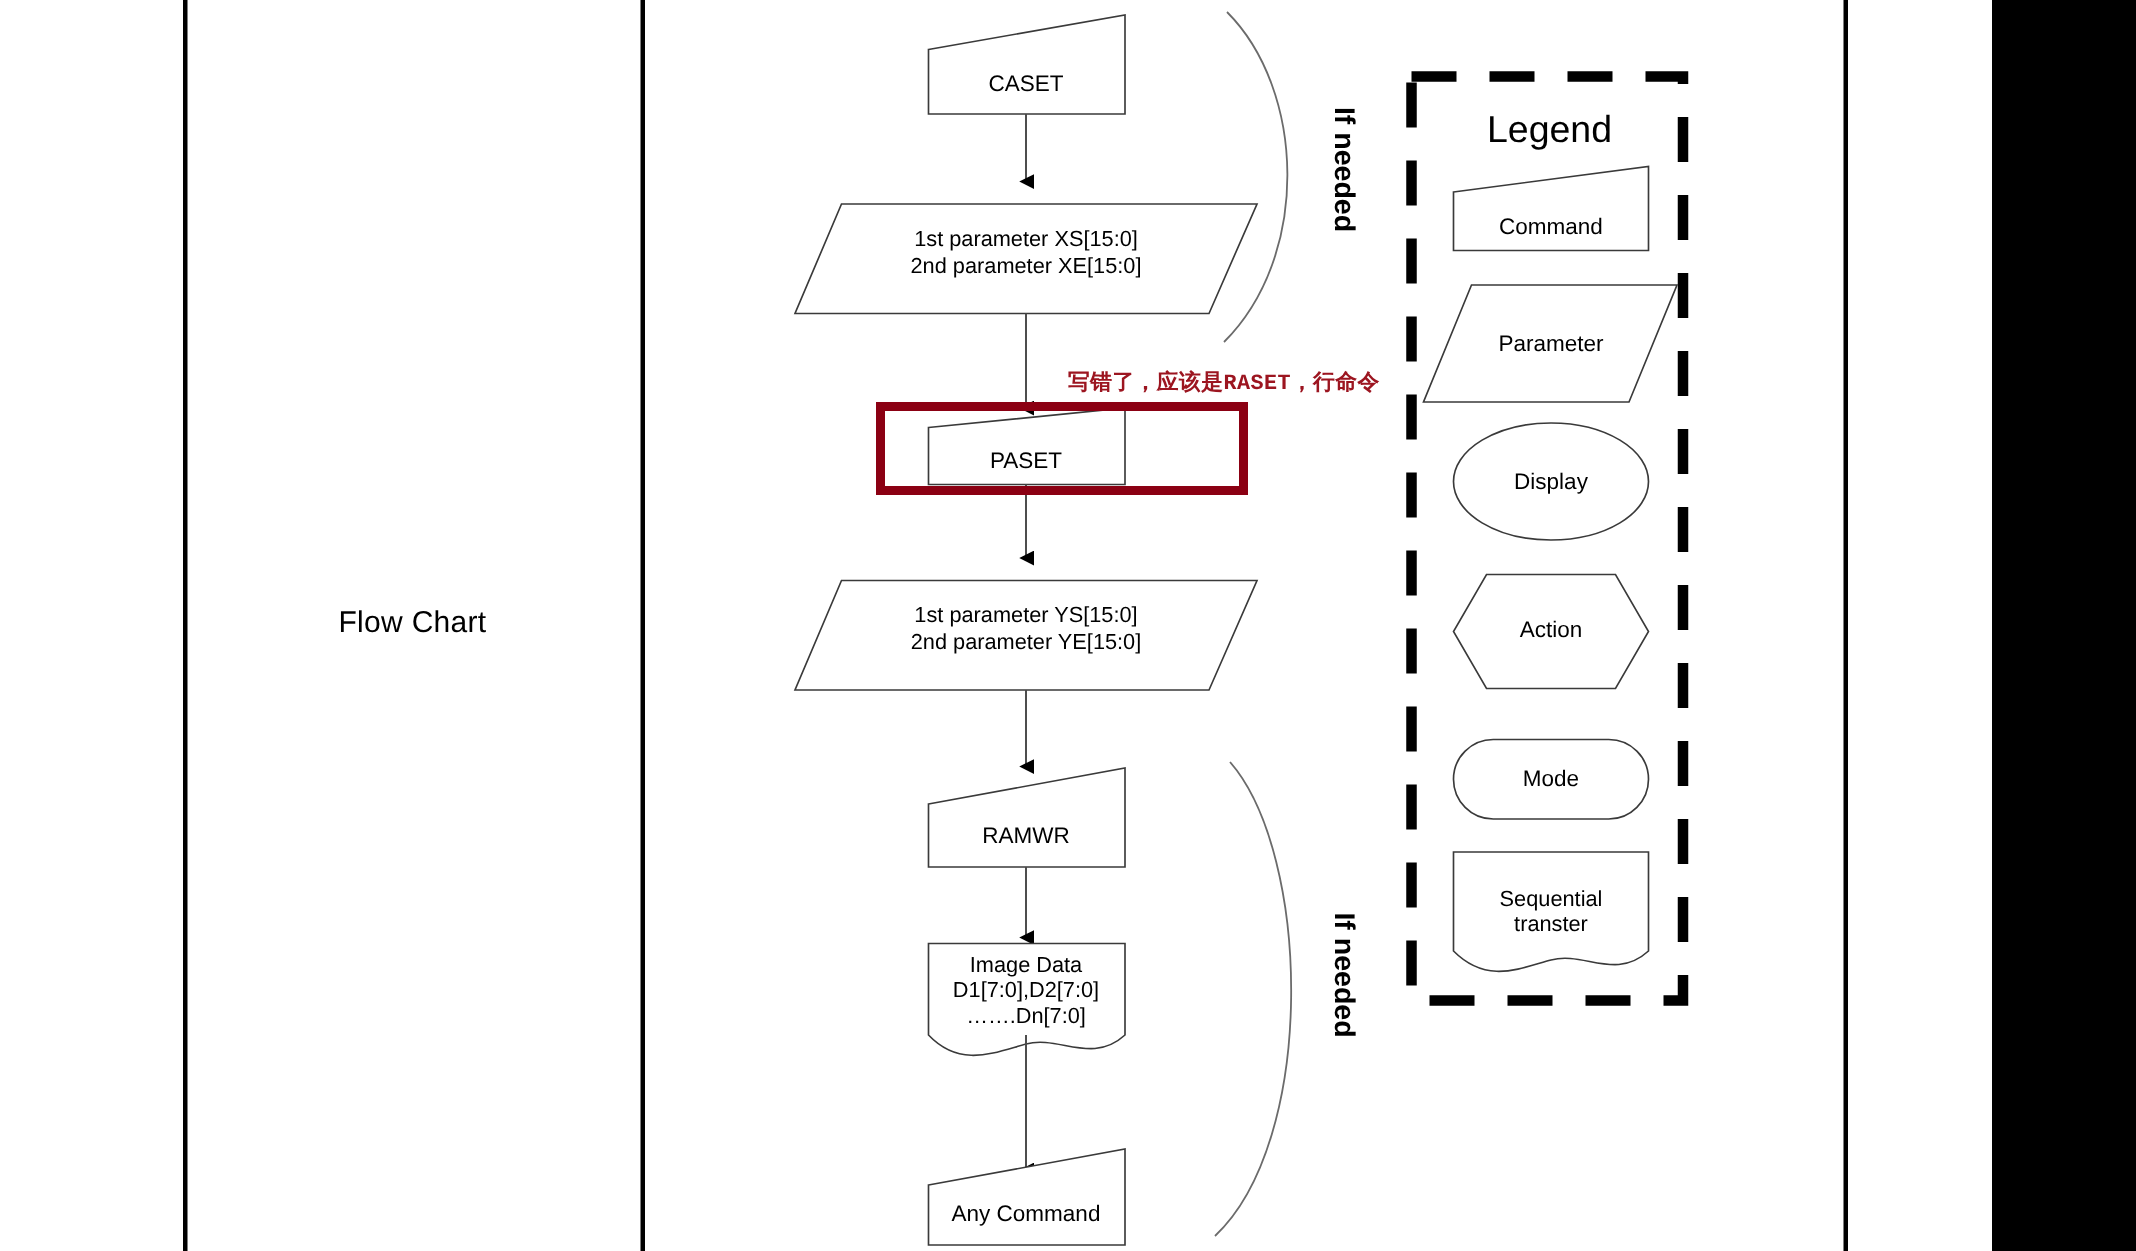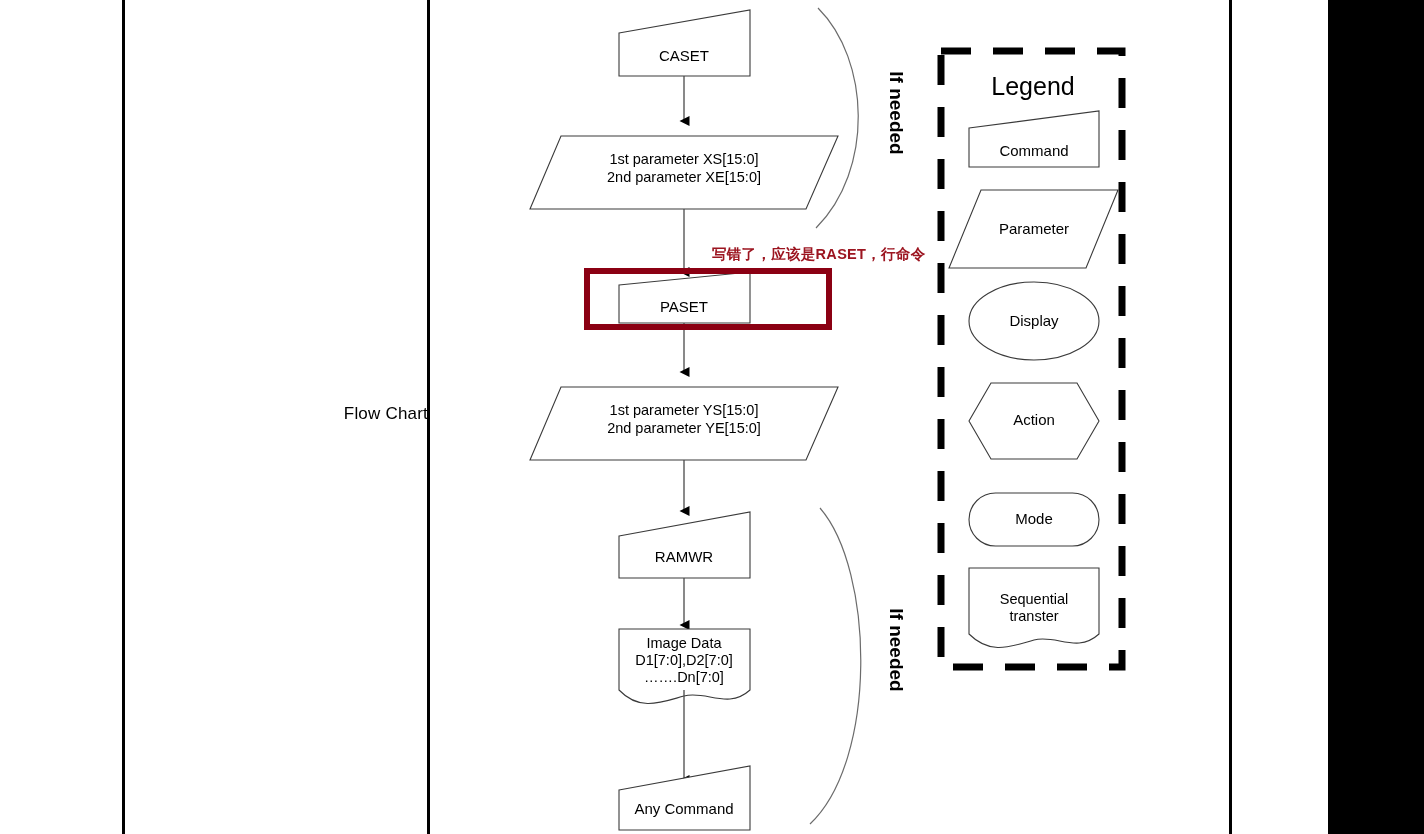--- a/index.html
+++ b/index.html
@@ -39,22 +39,22 @@
     width: 96px;
     height: 834px;
     background: #000000;
   }
   
   .flowchart-label {
     position: absolute;
     left: 122px;
     top: 404px;
     width: 306px;
-    text-align: right;
-    font-size: 17px;
+    text-align: center;
+    font-size: 20px;
     color: #000000;
     letter-spacing: .2px;
   }
   
   svg.canvas {
     position: absolute;
     left: 0;
     top: 0;
     width: 1424px;
     height: 834px;
@@ -118,21 +118,21 @@
     width: 248px;
     height: 62px;
     border: 6px solid #8b0013;
     box-sizing: border-box;
     background: transparent;
   }
   .anno-text {
     position: absolute;
     left: 712px;
     top: 245px;
-    font-family: Liberation Sans, sans-serif;
+    font-family: Liberation Mono, monospace;
     font-size: 14.5px;
     font-weight: bold;
     color: #9c1520;
     white-space: nowrap;
     letter-spacing: .3px;
   }
 </style>
 </head>
 <body>
 

